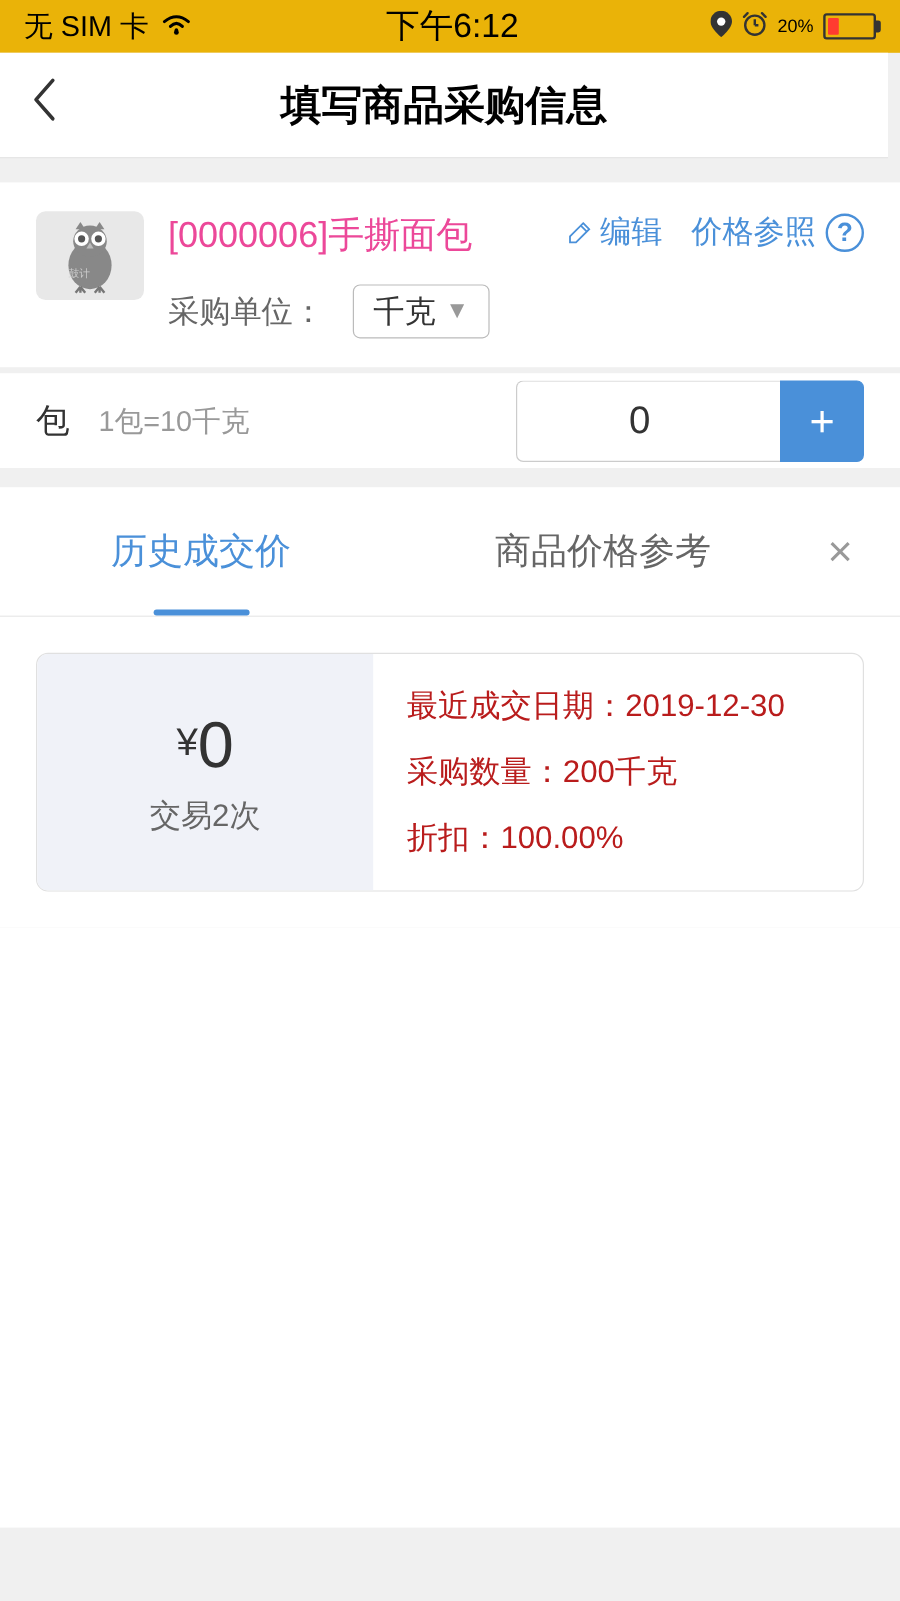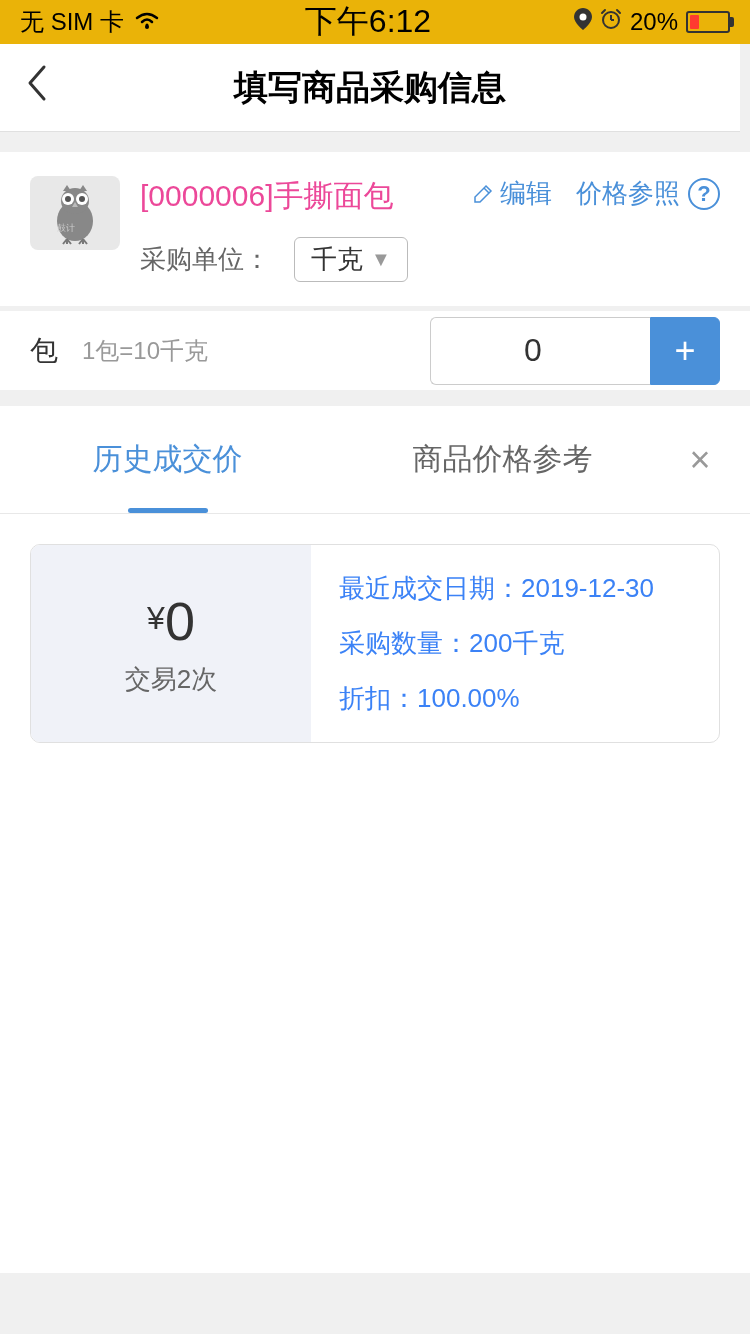--- a/index.html
+++ b/index.html
@@ -18,22 +18,22 @@
       height: 44px;
       background: #eab308;
       display: flex;
       align-items: center;
       justify-content: space-between;
       padding: 16px 20px;
       font-size: 24px;
       color: #000;
     }
     .status-left { display: flex; align-items: center; gap: 8px; }
-    .status-center { font-size: 32px; font-weight: 500; }
-    .status-right { display: flex; align-items: center; gap: 8px; font-size: 24px; }
+    .status-center { font-size: 28px; font-weight: 500; }
+    .status-right { display: flex; align-items: center; gap: 8px; font-size: 15px; }
     .battery {
       width: 44px; height: 22px; border: 2px solid #333; border-radius: 3px;
       position: relative; display: inline-flex; align-items: center; padding: 2px;
     }
     .battery::after {
       content: ''; width: 4px; height: 10px; background: #333;
       position: absolute; right: -6px; top: 50%; transform: translateY(-50%);
       border-radius: 0 2px 2px 0;
     }
     .battery-fill {
@@ -292,21 +292,21 @@
     .history-right {
       flex: 1;
       padding: 24px 28px;
       display: flex;
       flex-direction: column;
       justify-content: center;
       gap: 16px;
     }
     .history-detail-row {
       font-size: 26px;
-      color: #3b82f6;
+      color: #b91c1c;
       line-height: 1.5;
     }
 
     
     .content-rest {
       background: #fff;
       flex: 1;
       min-height: 500px;
     }
   </style>

